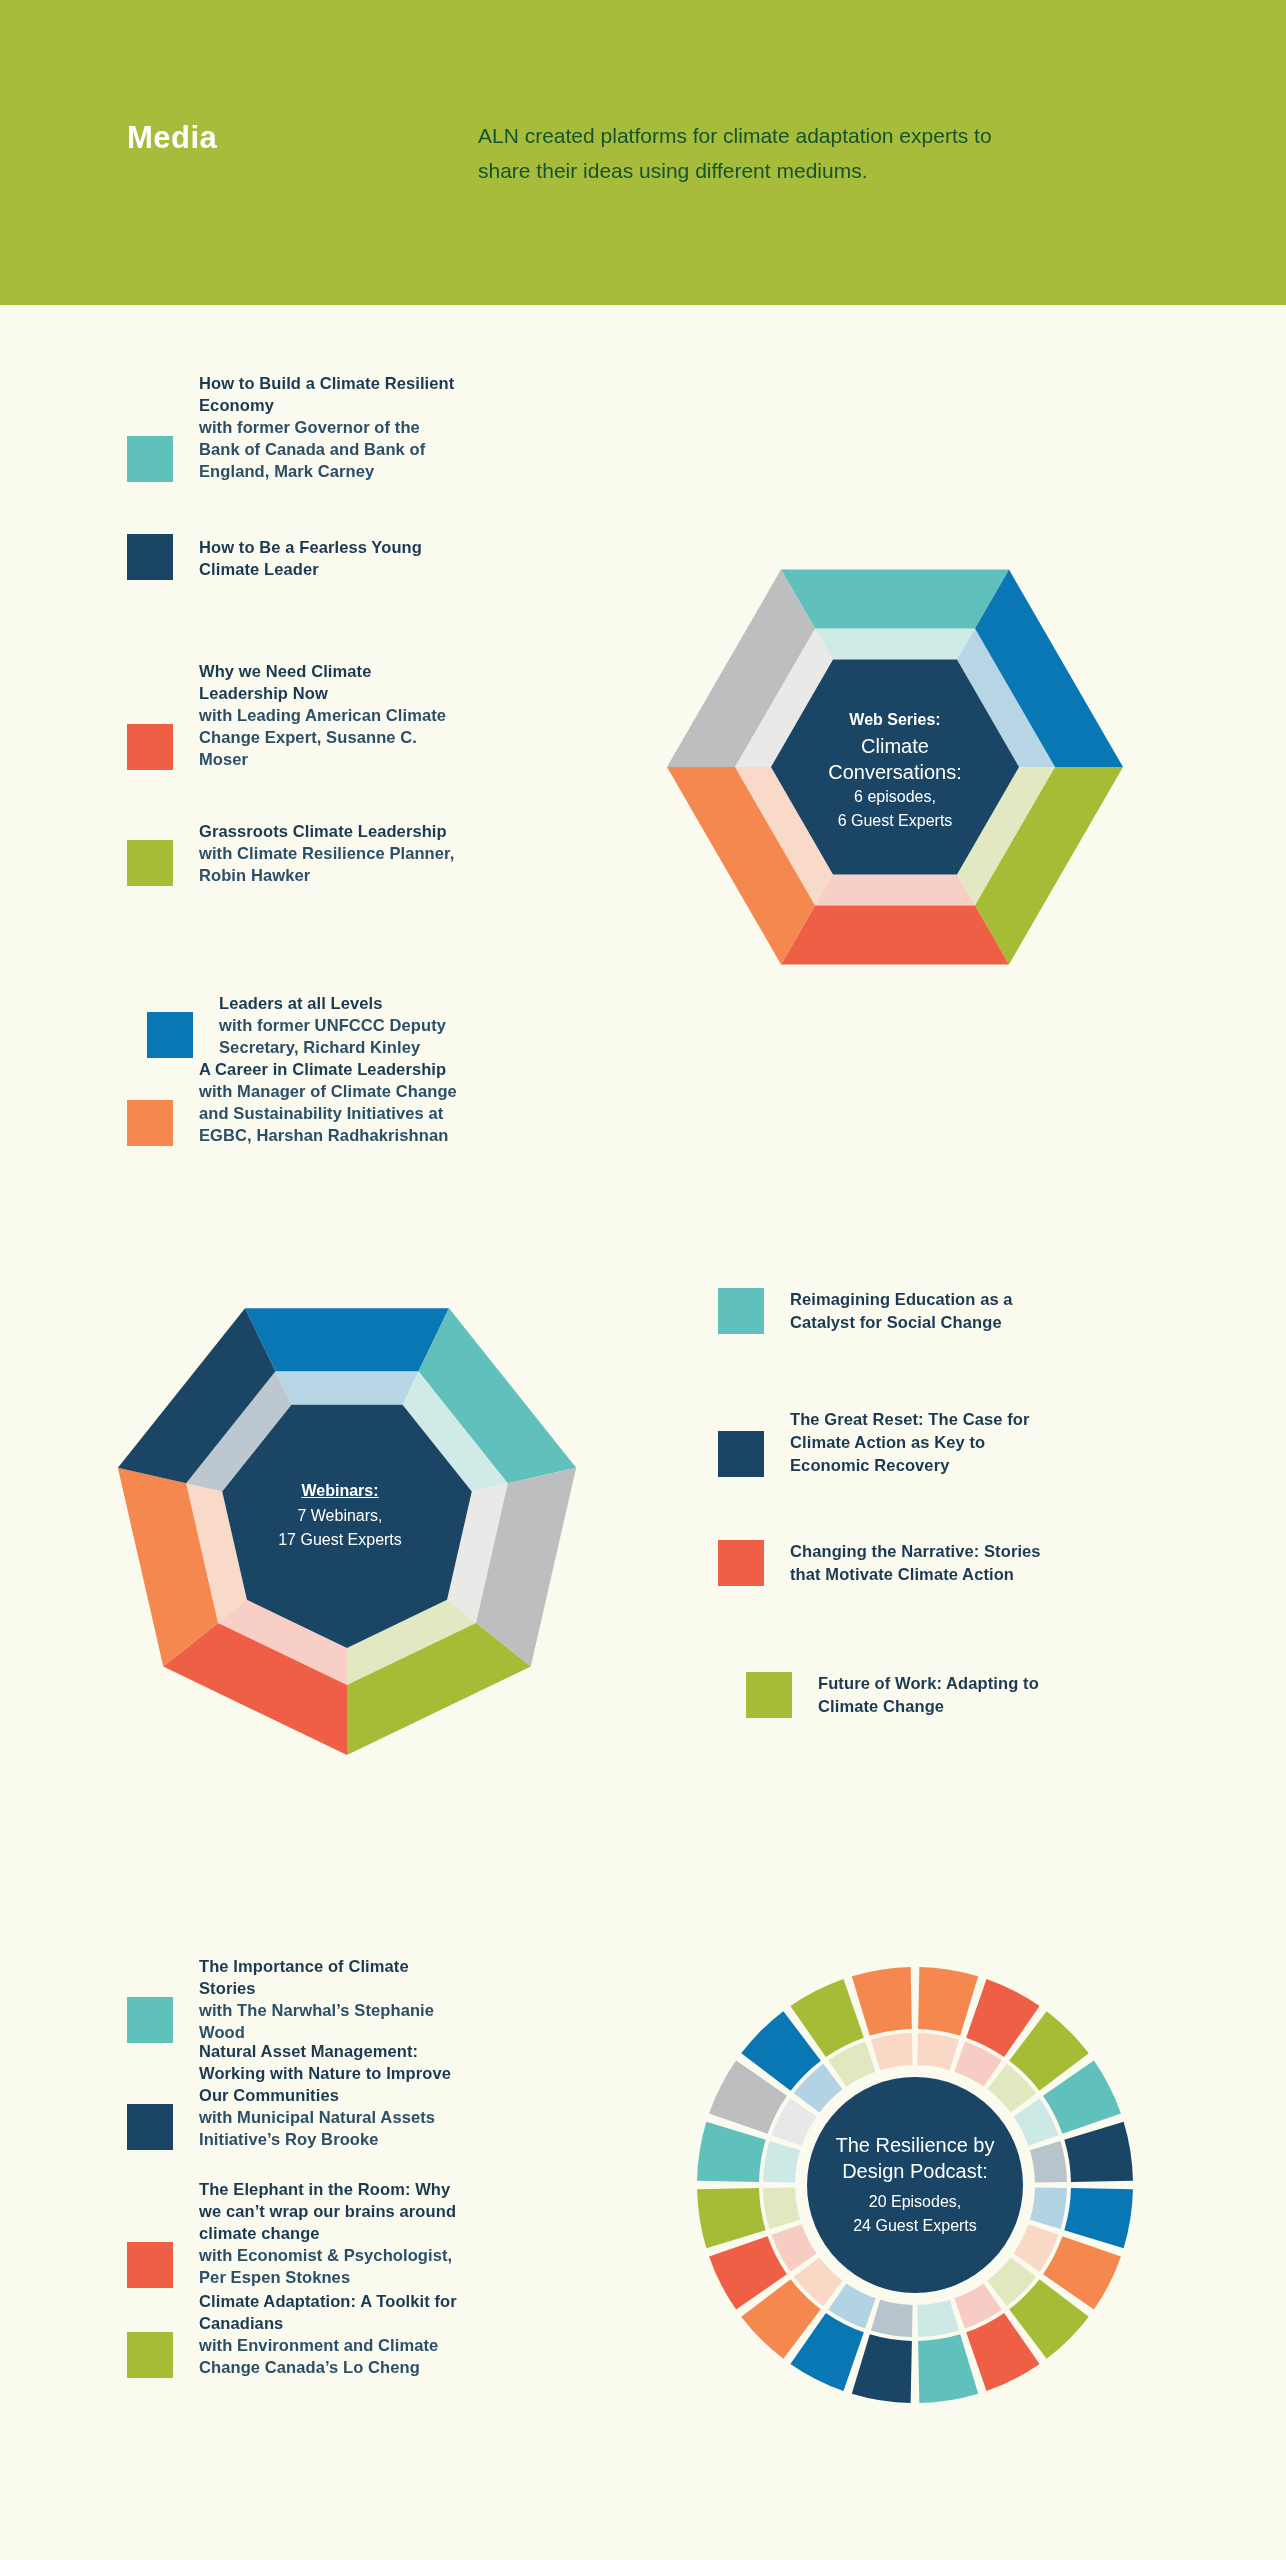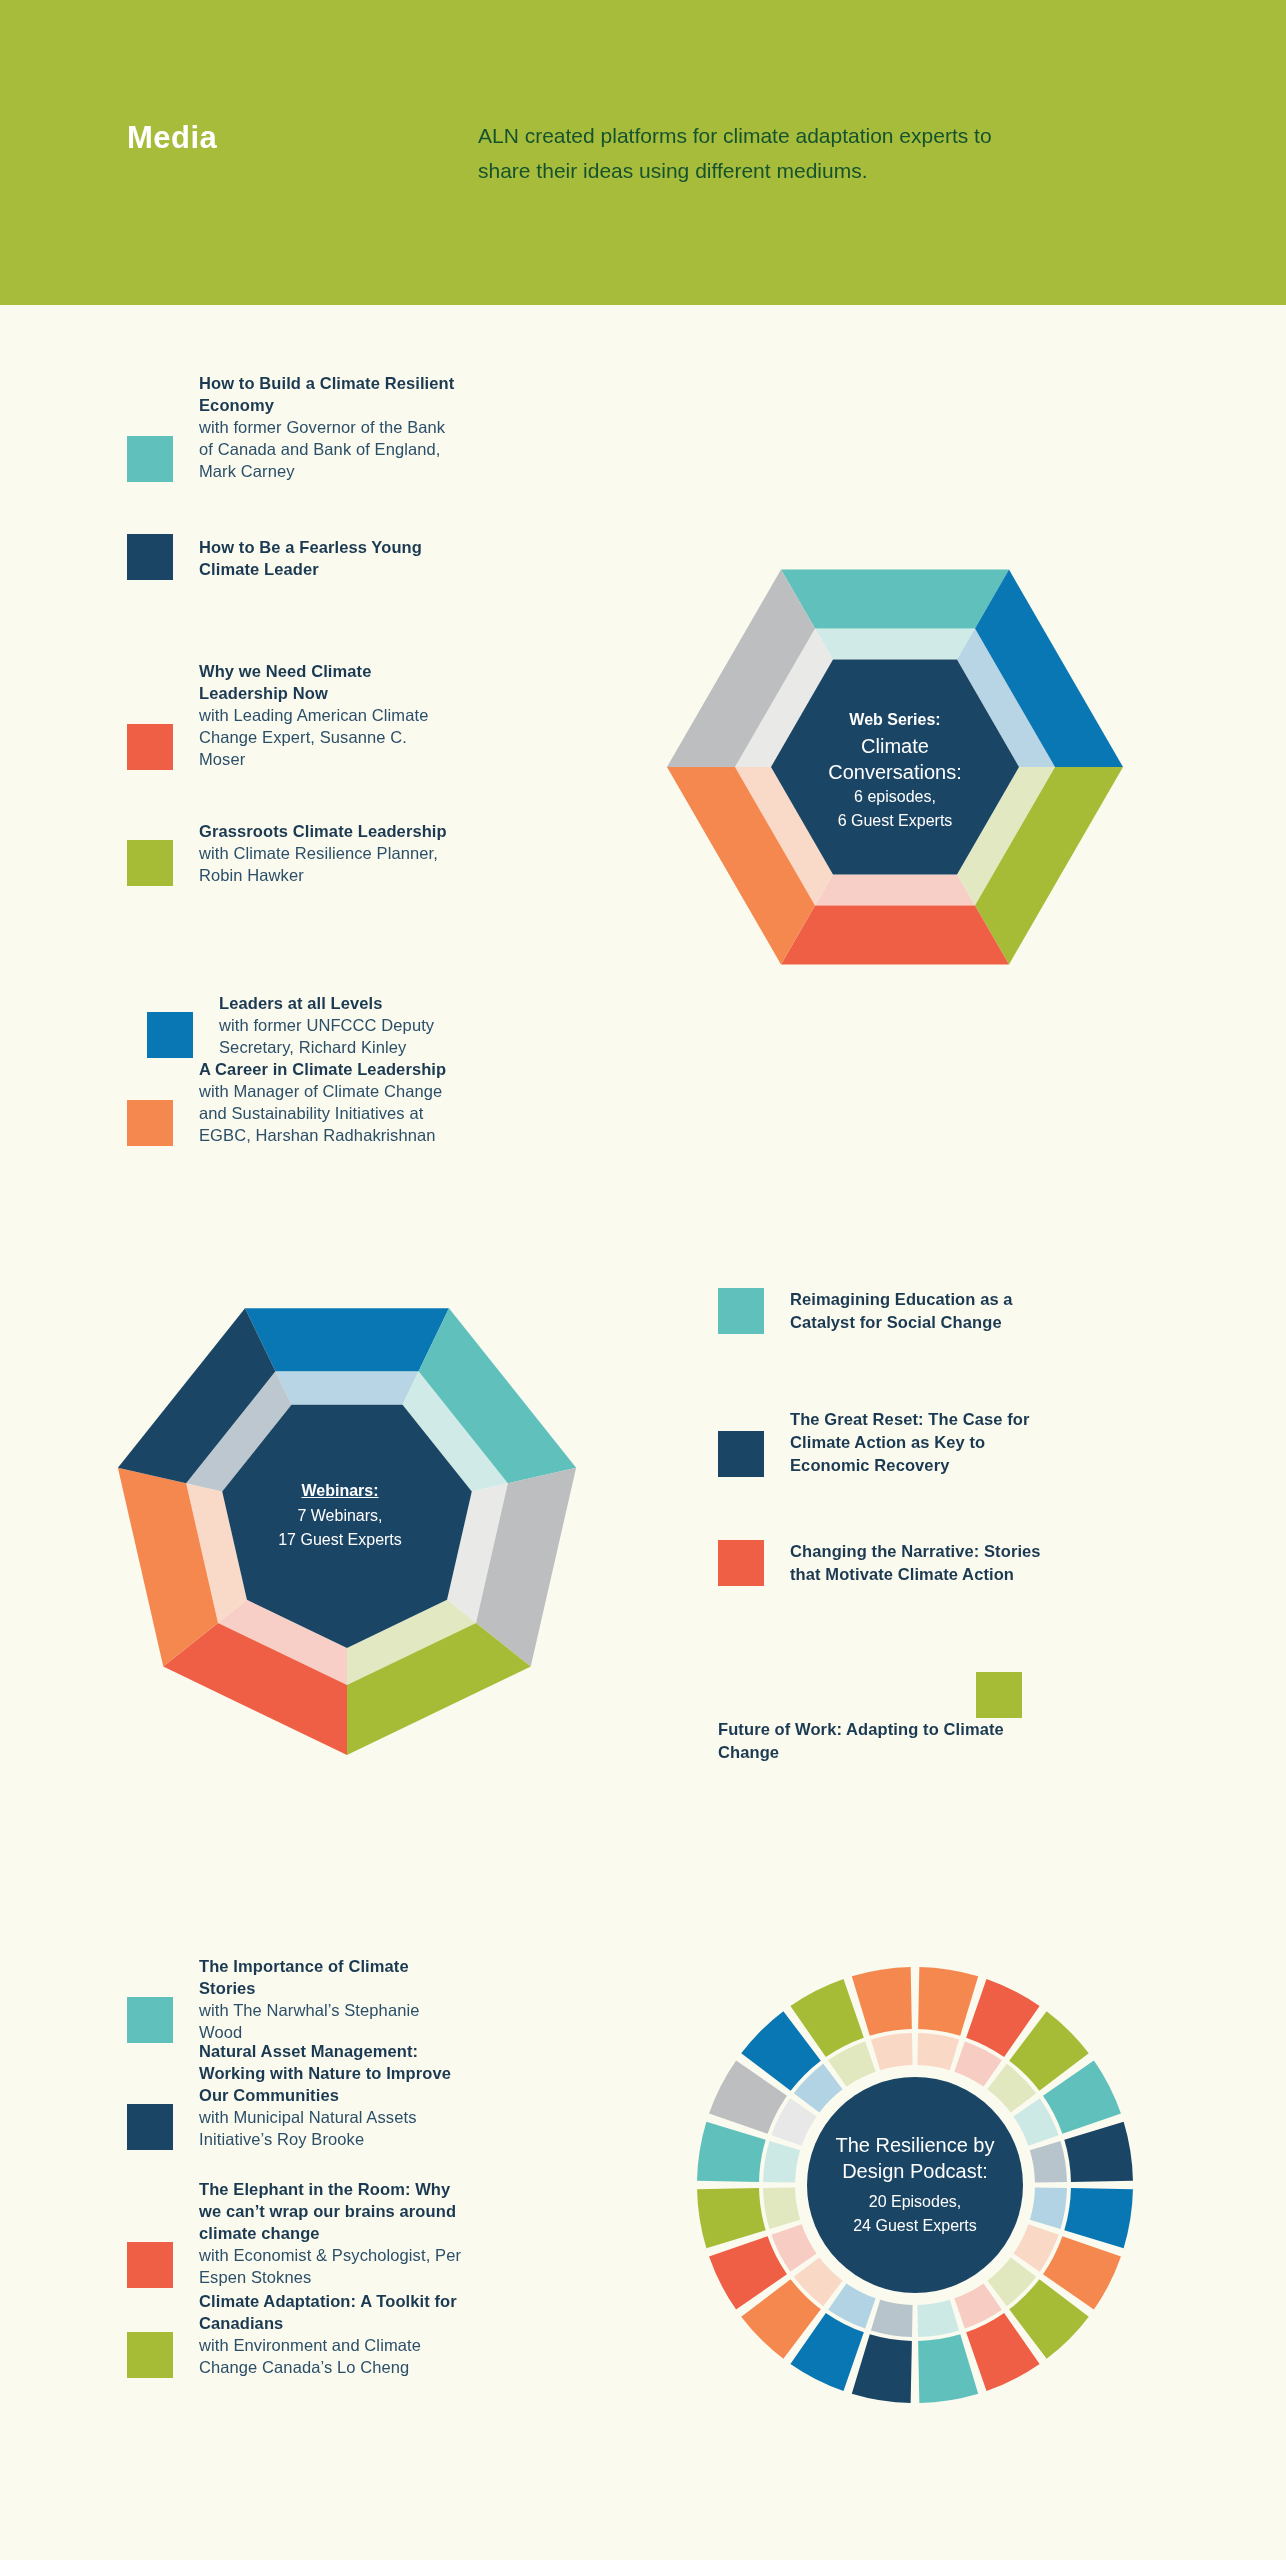--- a/index.html
+++ b/index.html
@@ -37,21 +37,21 @@
   .swatch {
     width: 46px; height: 46px; flex: 0 0 46px;
     margin-right: 26px;
   }
   .item-text { padding-top: 0px; }
   .item-title {
     font-size: 16.5px; font-weight: bold; line-height: 22px;
     color: #1B3A52; letter-spacing: 0.1px;
   }
   .item-sub {
-    font-size: 16.5px; font-weight: 400; line-height: 22px;
+    font-size: 16.5px; font-weight: 700; line-height: 22px;
     color: #2C4F68; letter-spacing: 0.1px;
   }
   .legend-only .item-title { line-height: 23px; }
 
   
   .diagram { position: absolute; }
   .center-label {
     position: absolute; left: 0; top: 0; width: 100%; height: 100%;
     display: flex; flex-direction: column; align-items: center; justify-content: center;
     pointer-events: none; text-align: center; color: #FFFFFF;
@@ -177,21 +177,21 @@
         <div class="item-text">
           <div class="item-title">The Great Reset: The Case for Climate Action as Key to Economic Recovery</div>
         </div>
       </div>
       <div class="item legend-only" style="left: 718px; top: 1528px; width: 330px;">
         <div class="swatch" style="background: rgb(239, 95, 69); margin-top: 12px;"></div>
         <div class="item-text">
           <div class="item-title">Changing the Narrative: Stories that Motivate Climate Action</div>
         </div>
       </div>
-      <div class="item legend-only" style="left: 718px; top: 1672px; width: 330px; flex-direction: column;">
+      <div class="item legend-only" style="left: 746px; top: 1672px; width: 330px;">
         <div class="swatch" style="background: rgb(166, 188, 54); margin-top: 0px;"></div>
         <div class="item-text">
           <div class="item-title">Future of Work: Adapting to Climate Change</div>
         </div>
       </div>
     </div>
 
   <div id="podcast-list">
       <div class="item" style="left: 127px; top: 1955px; width: 340px;">
         <div class="swatch" style="background: rgb(95, 192, 188); margin-top: 12px;"></div>

